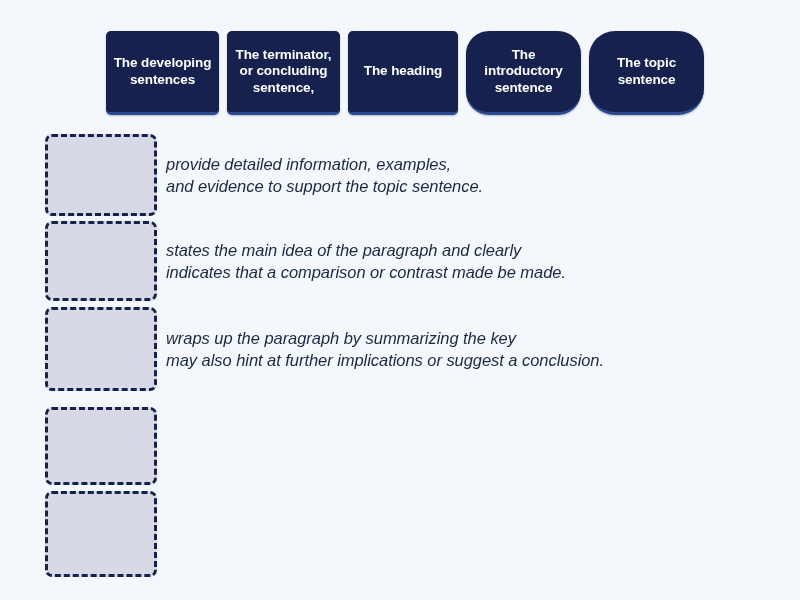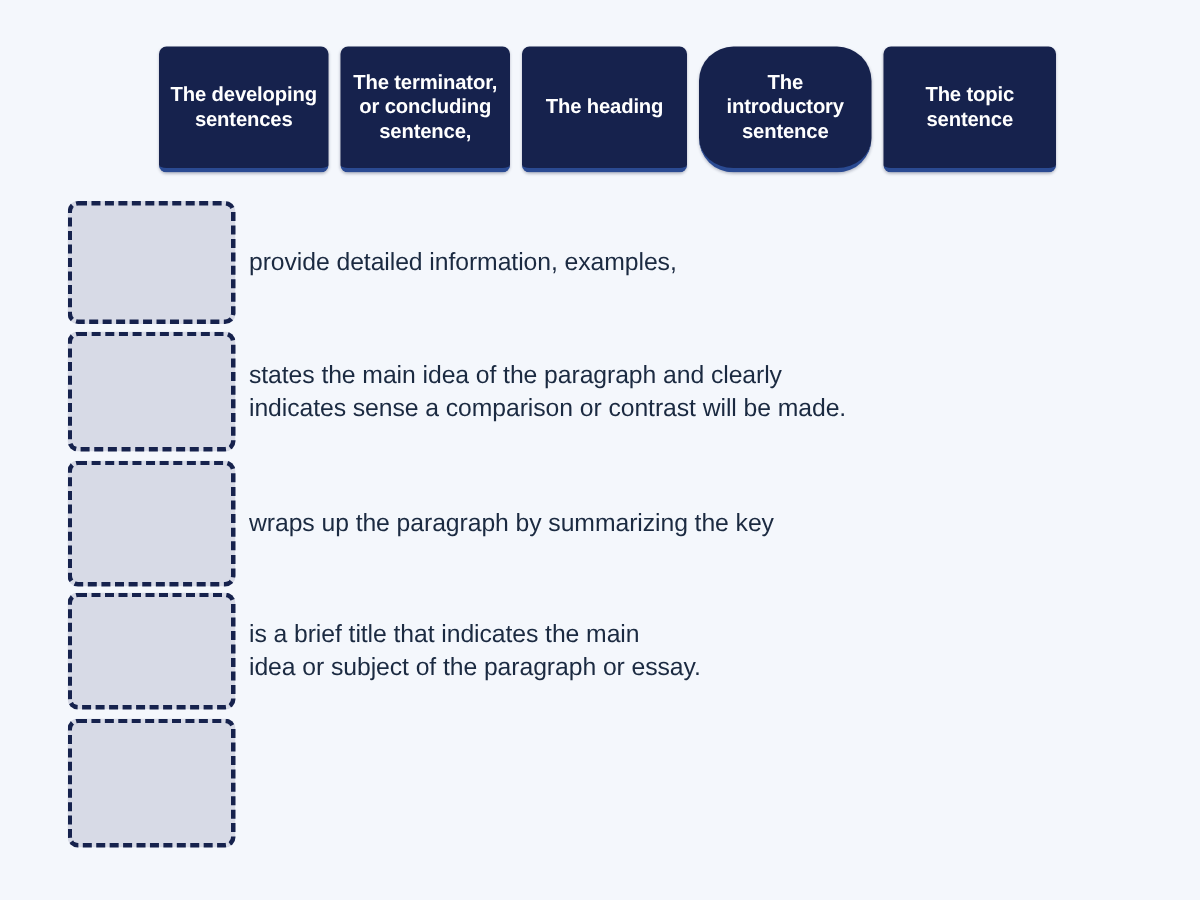--- a/index.html
+++ b/index.html
@@ -52,21 +52,21 @@
     line-height: 16.5px;
     letter-spacing: -0.1px;
     cursor: grab;
     user-select: none;
   }
 
   .tile-0 { flex: 0 0 113px; }
   .tile-1 { flex: 0 0 113px; }
   .tile-2 { flex: 0 0 110px; }
   .tile-3 { flex: 0 0 115px; border-radius: 23px; }
-  .tile-4 { flex: 0 0 115px; }
+  .tile-4 { flex: 0 0 115px; border-radius: 26px; }
 
   
   .rows {
     position: absolute;
     left: 45px;
     top: 134px;
     width: 740px;
   }
 
   .match-row {
@@ -90,36 +90,37 @@
     flex: 1 1 auto;
     display: flex;
     flex-direction: column;
     justify-content: center;
     color: #1b2a41;
     font-size: 16.5px;
     line-height: 22.5px;
     padding-left: 9px;
     box-sizing: border-box;
     letter-spacing: -0.05px;
+    font-style: italic;
   }
 
   .answer-text .line {
     white-space: nowrap;
   }
 
   
   .row-0 .dropzone { height: 82px; }
   .row-1 .dropzone { height: 80px; }
   .row-2 .dropzone { height: 84px; }
   .row-3 .dropzone { height: 78px; }
   .row-4 .dropzone { height: 86px; }
 
   .row-0 { margin-bottom: 5px; }
   .row-1 { margin-bottom: 6px; }
-  .row-2 { margin-bottom: 4px; justify-content: center; }
+  .row-2 { margin-bottom: 16px; justify-content: center; }
   .row-3 { margin-bottom: 6px; }
 </style>
 </head>
 <body>
 
 <div id="stage">
 
   <div class="tile-bank">
     <div class="tile tile-0">
       <span>The developing sentences</span>
@@ -137,44 +138,42 @@
       <span>The topic sentence</span>
     </div>
   </div>
 
   <div class="rows">
 
     <div class="match-row row-0">
       <div class="dropzone"></div>
       <div class="answer-text">
         <span class="line">provide detailed information, examples,</span>
+        <span class="line">and evidence to support the topic sentence.</span>
       </div>
     </div>
 
     <div class="match-row row-1">
       <div class="dropzone"></div>
       <div class="answer-text">
         <span class="line">states the main idea of the paragraph and clearly</span>
-        <span class="line">indicates sense a comparison or contrast will be made.</span>
+        <span class="line">indicates that a comparison or contrast made be made.</span>
       </div>
     </div>
 
     <div class="match-row row-2">
       <div class="dropzone"></div>
       <div class="answer-text">
         <span class="line">wraps up the paragraph by summarizing the key</span>
+        <span class="line">may also hint at further implications or suggest a conclusion.</span>
       </div>
     </div>
 
     <div class="match-row row-3">
       <div class="dropzone"></div>
-      <div class="answer-text">
-        <span class="line">is a brief title that indicates the main</span>
-        <span class="line">idea or subject of the paragraph or essay.</span>
-      </div>
     </div>
 
     <div class="match-row row-4">
       <div class="dropzone"></div>
     </div>
 
   </div>
 </div>
 
 </body></html>

